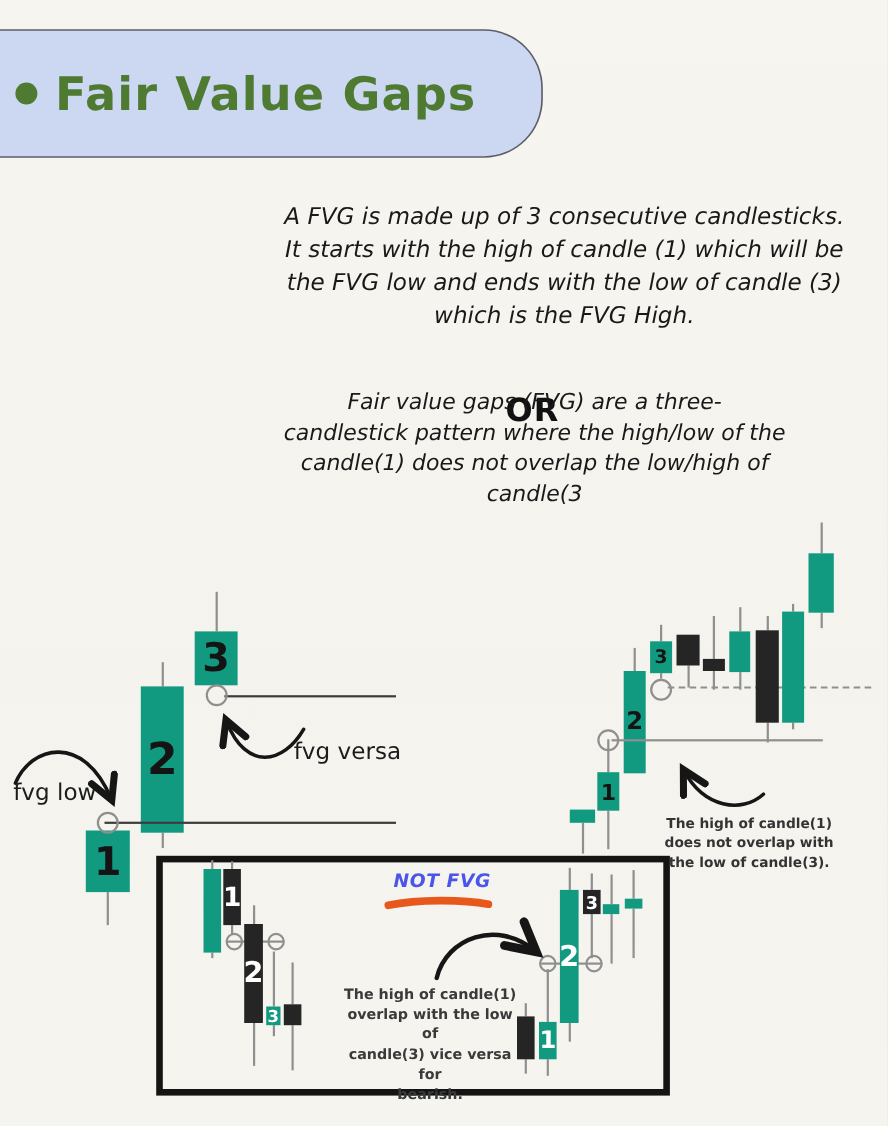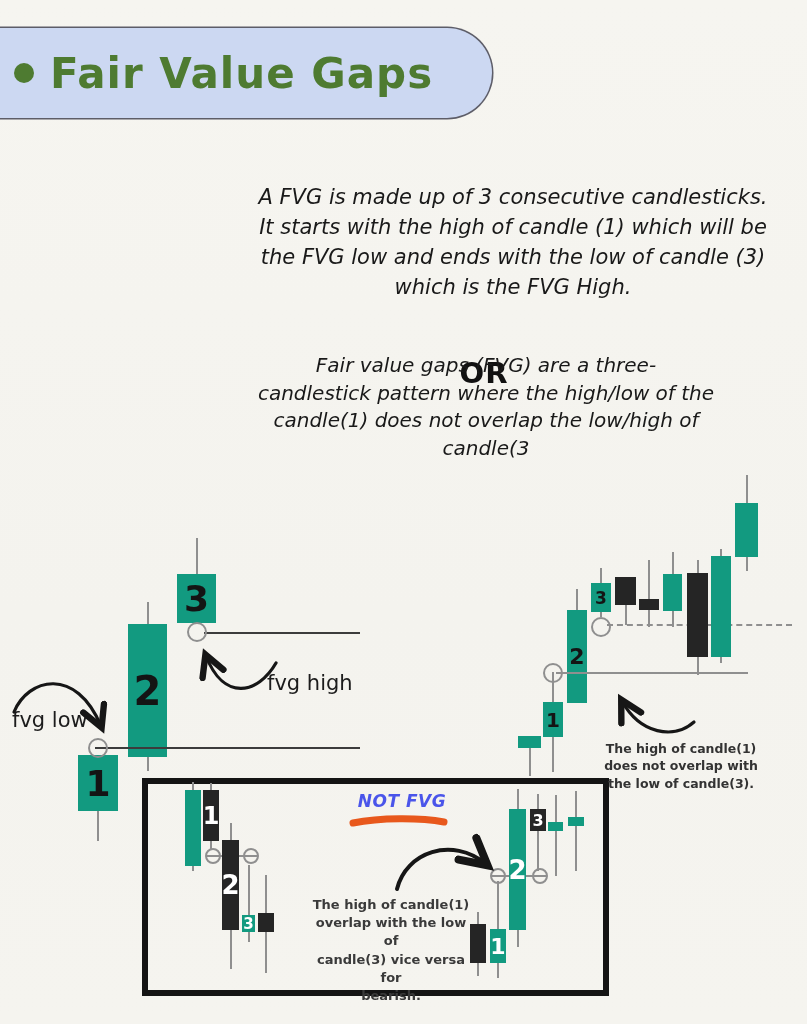--- a/index.html
+++ b/index.html
@@ -4,21 +4,21 @@
 <style>
   html,body{margin:0;padding:0;background:#e9e8e2;}
   .page{
     position:relative;width:807px;height:1024px;overflow:hidden;
     background:linear-gradient(180deg,#f6f5f0 0%,#f4f3ee 60%,#f5f4ef 100%);
     font-family:"DejaVu Sans","Liberation Sans",sans-serif;color:#1c1c1c;
   }
   .abs{position:absolute;}
   
   .title-pill{
-    left:0;top:28px;width:492px;height:90px;
+    left:0;top:28px;width:492px;height:114px;
     background:#ccd8f2;border-radius:0 52px 52px 0;
     box-shadow:0 0 0 1.5px #5d5d68;
     display:flex;align-items:center;z-index:5;
   }
   .title-bullet{
     width:20px;height:20px;border-radius:50%;background:#4e7b31;
     margin-left:14px;flex:0 0 auto;
   }
   .title-text{
     margin-left:16px;font-size:42px;font-weight:800;color:#4e7b31;
@@ -181,21 +181,21 @@
       <div class="overlap-circle" style="left: 490px; top: 868px; width: 12px; height: 12px;"></div>
       <div class="overlap-circle" style="left: 532px; top: 868px; width: 12px; height: 12px;"></div>
     </div>
   <div class="abs notfvg-title">NOT FVG</div>
   <div class="abs note box-note">The high of candle(1)
 overlap with the low of
 candle(3) vice versa for
 bearish.</div>
 
   <div class="abs fvg-label" style="left:12px;top:708px;">fvg low</div>
-  <div class="abs fvg-label" style="left:267px;top:671px;">fvg high</div>
+  <div class="abs fvg-label" style="left:267px;top:671px;">fvg versa</div>
   <div class="abs note right-note">The high of candle(1)
 does not overlap with
 the low of candle(3).</div>
 
   <svg class="overlay" width="807" height="1024" viewBox="0 0 807 1024">
     <defs>
       <marker id="ah" markerWidth="10" markerHeight="10" refX="7" refY="4.5" orient="auto">
         <path d="M1,1 L7.5,4.5 L1,8" fill="none" stroke="#161616" stroke-width="2" stroke-linecap="round"></path>
       </marker>
     </defs>

